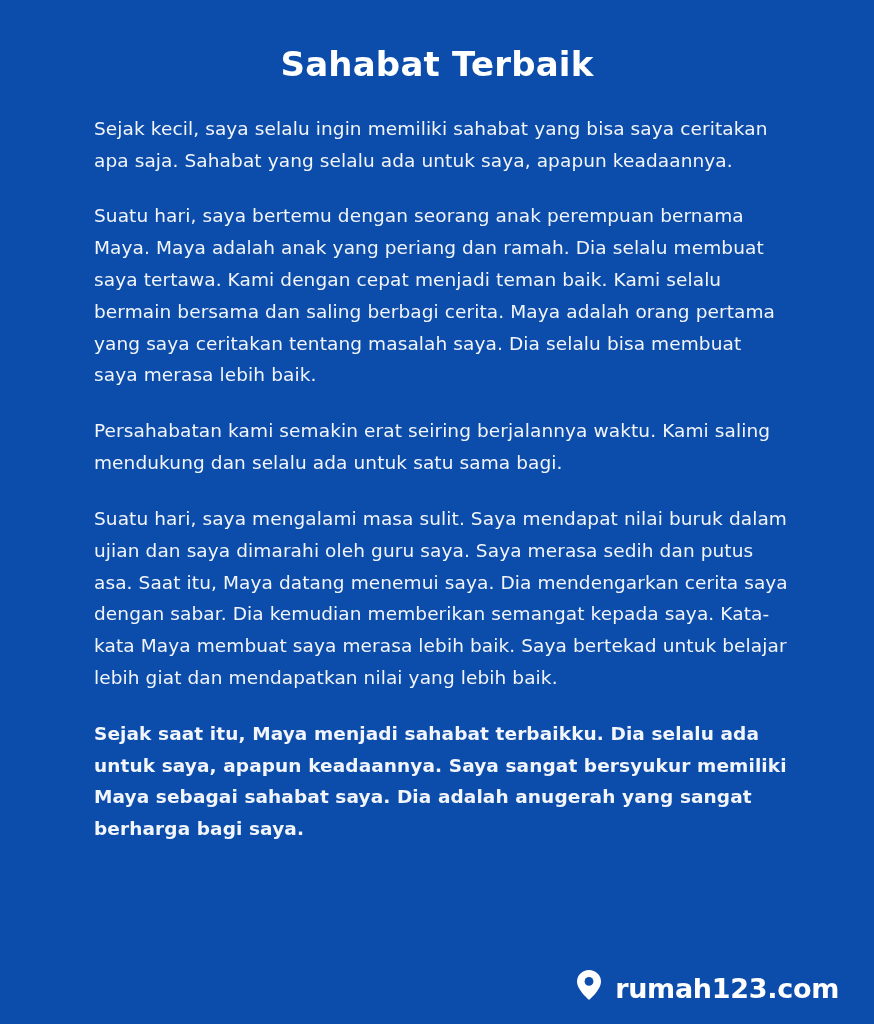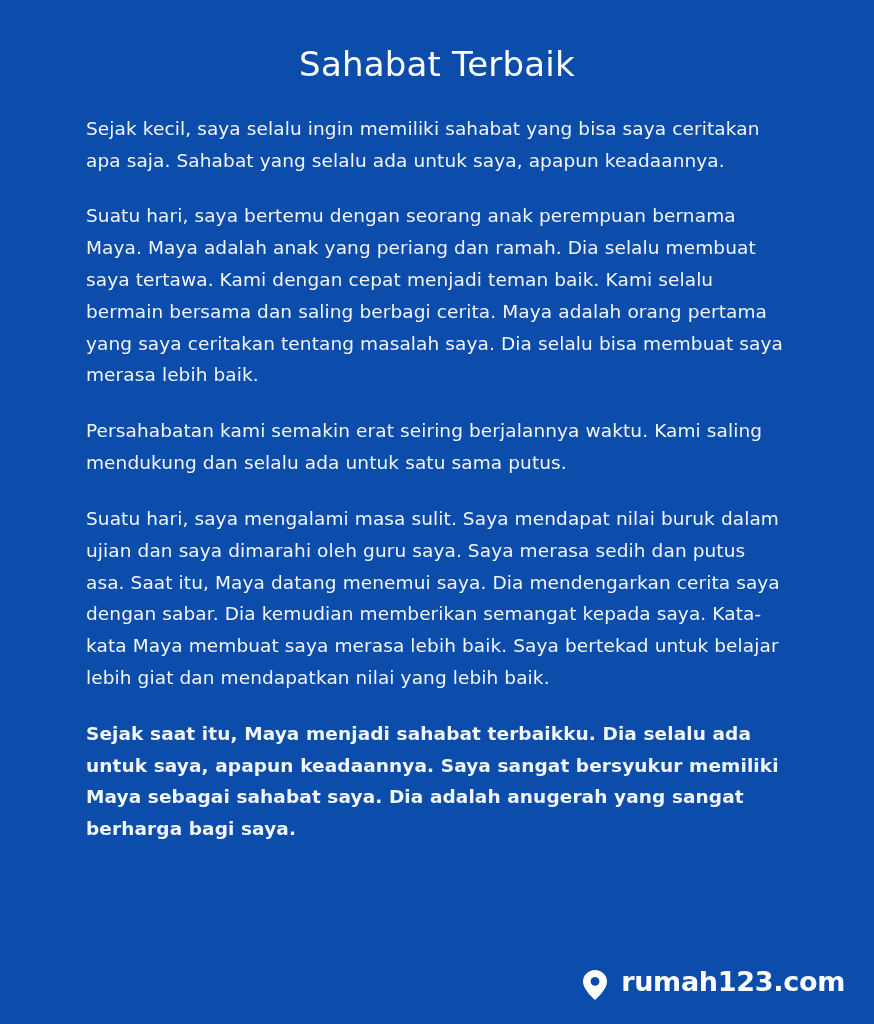--- a/index.html
+++ b/index.html
@@ -18,44 +18,44 @@
     width: 874px;
     height: 1024px;
     background: #0c4dab;
     box-sizing: border-box;
     padding: 44px 86px 0 86px;
   }
   .title {
     text-align: center;
     color: #ffffff;
     font-size: 34px;
-    font-weight: normal;
+    font-weight: bold;
     letter-spacing: 0.2px;
     margin: 0 0 28px 0;
     line-height: 1.2;
   }
   .article {
     color: #f2f5fa;
     font-size: 18.5px;
     line-height: 1.72;
     letter-spacing: 0.1px;
   }
   .article p {
-    margin: 0 0 24px 0;
+    margin: 0 0 24px 8px;
   }
   .article p:last-child {
     margin-bottom: 0;
     font-weight: bold;
   }
   .footer {
     position: absolute;
-    right: 29px;
+    right: 35px;
     bottom: 22px;
     display: flex;
-    align-items: flex-start;
+    align-items: flex-end;
     gap: 9px;
   }
   .logo-pin {
     width: 34px;
     height: 34px;
     display: block;
   }
   .logo-text {
     color: #ffffff;
     font-size: 27px;
@@ -67,21 +67,21 @@
 </head>
 <body>
 
 <div class="page">
 
   <h1 class="title">Sahabat Terbaik</h1>
 
   <div class="article">
     <p>Sejak kecil, saya selalu ingin memiliki sahabat yang bisa saya ceritakan apa saja. Sahabat yang selalu ada untuk saya, apapun keadaannya.</p>
     <p>Suatu hari, saya bertemu dengan seorang anak perempuan bernama Maya. Maya adalah anak yang periang dan ramah. Dia selalu membuat saya tertawa. Kami dengan cepat menjadi teman baik. Kami selalu bermain bersama dan saling berbagi cerita. Maya adalah orang pertama yang saya ceritakan tentang masalah saya. Dia selalu bisa membuat saya merasa lebih baik.</p>
-    <p>Persahabatan kami semakin erat seiring berjalannya waktu. Kami saling mendukung dan selalu ada untuk satu sama putus.</p>
+    <p>Persahabatan kami semakin erat seiring berjalannya waktu. Kami saling mendukung dan selalu ada untuk satu sama bagi.</p>
     <p>Suatu hari, saya mengalami masa sulit. Saya mendapat nilai buruk dalam ujian dan saya dimarahi oleh guru saya. Saya merasa sedih dan putus asa. Saat itu, Maya datang menemui saya. Dia mendengarkan cerita saya dengan sabar. Dia kemudian memberikan semangat kepada saya. Kata-kata Maya membuat saya merasa lebih baik. Saya bertekad untuk belajar lebih giat dan mendapatkan nilai yang lebih baik.</p>
     <p>Sejak saat itu, Maya menjadi sahabat terbaikku. Dia selalu ada untuk saya, apapun keadaannya. Saya sangat bersyukur memiliki Maya sebagai sahabat saya. Dia adalah anugerah yang sangat berharga bagi saya.</p>
   </div>
 
   <div class="footer">
     <span>
       <svg class="logo-pin" viewBox="0 0 34 34" xmlns="http://www.w3.org/2000/svg">
         <path d="M17 2 C10.4 2 5 7.2 5 13.6 C5 22.2 17 32 17 32 C17 32 29 22.2 29 13.6 C29 7.2 23.6 2 17 2 Z" fill="#ffffff"></path>
         <circle cx="17" cy="13.4" r="4.4" fill="#0c4dab"></circle>
       </svg>

